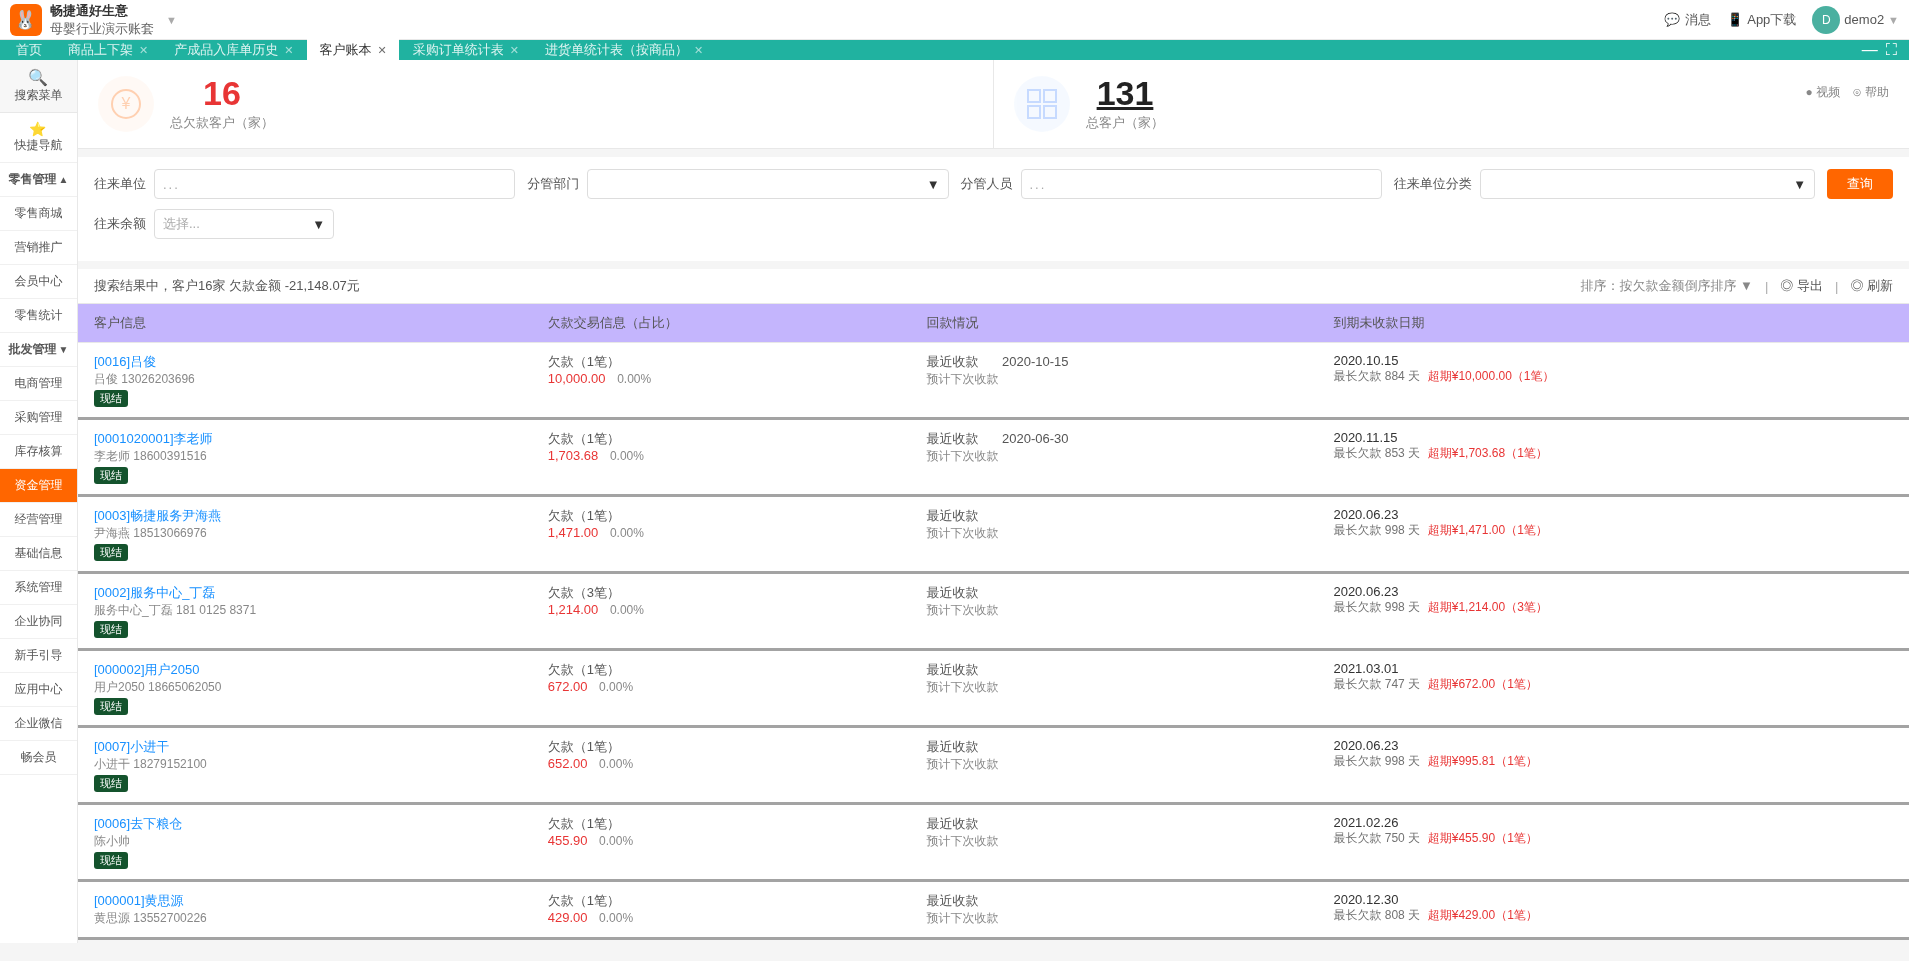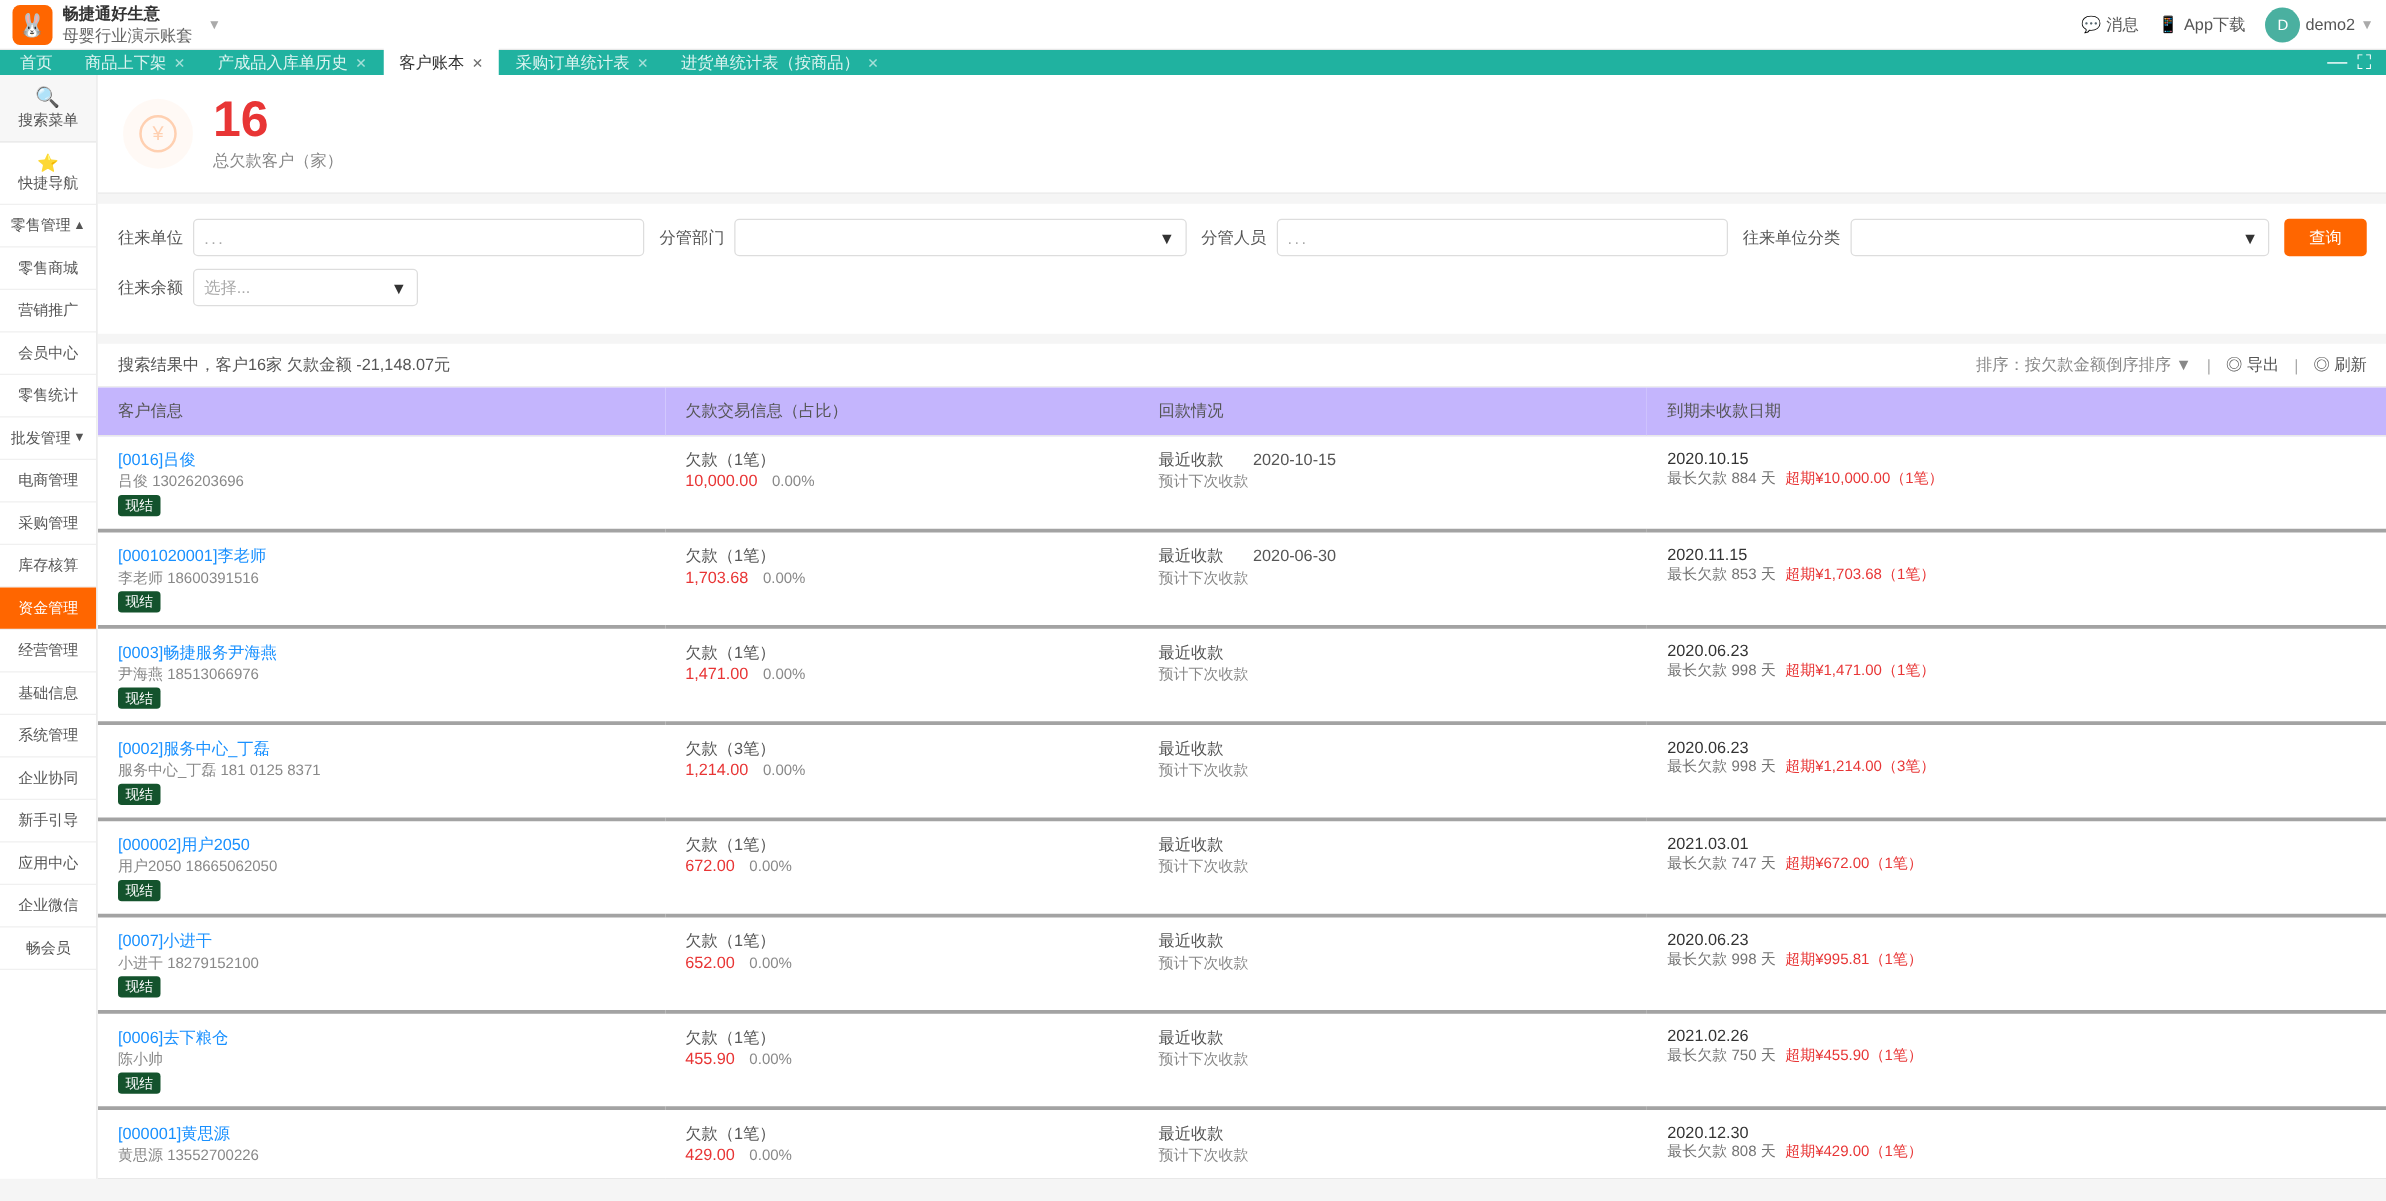--- a/index.html
+++ b/index.html
@@ -120,21 +120,21 @@
       text-align: center;
       cursor: pointer;
       font-size: 12px;
       color: #555;
       border-bottom: 1px solid #f0f0f0;
     }
     .sidebar-item.active {
       background: #ff6600;
       color: white;
     }
-    .sidebar-nav-label { display: flex; align-items: center; justify-content: center; gap: 2px; }
+    .sidebar-nav-label { display: flex; align-items: center; justify-content: center; gap: 2px; font-weight: bold; }
     
     
     .content {
       flex: 1;
       overflow-y: auto;
       background: #f5f5f5;
     }
     
     
     .stats-row {
@@ -159,23 +159,24 @@
       display: flex;
       align-items: center;
       justify-content: center;
       font-size: 26px;
       opacity: 0.3;
     }
     .stat-icon.orange { background: #ffede0; color: #ff6600; }
     .stat-icon.pink { background: #ffe0e8; color: #ff4477; }
     .stat-icon.blue { background: #e0eeff; color: #4488ff; }
     .stat-value {
-      font-size: 40px;
+      font-size: 34px;
       font-weight: bold;
       line-height: 1;
+      text-align: center;
     }
     .stat-value.red { color: #e83535; }
     .stat-value.dark { color: #222; text-decoration: underline; }
     .stat-label {
       font-size: 13px;
       color: #888;
       margin-top: 4px;
     }
     .stat-actions {
       margin-left: auto;
@@ -463,20 +464,38 @@
       <div class="stat-card">
         <div class="stat-icon orange">
           <svg width="32" height="32" viewBox="0 0 32 32">
             <circle cx="16" cy="16" r="14" fill="none" stroke="#ff6600" stroke-width="2"></circle>
             <text x="16" y="21" text-anchor="middle" font-size="16" fill="#ff6600">¥</text>
           </svg>
         </div>
         <div>
           <div class="stat-value red">16</div>
           <div class="stat-label">总欠款客户（家）</div>
+        </div>
+      </div>
+      <div class="stat-card">
+        <div class="stat-icon blue">
+          <svg width="32" height="32" viewBox="0 0 32 32">
+            <rect x="2" y="2" width="12" height="12" fill="none" stroke="#4488ff" stroke-width="2"></rect>
+            <rect x="18" y="2" width="12" height="12" fill="none" stroke="#4488ff" stroke-width="2"></rect>
+            <rect x="2" y="18" width="12" height="12" fill="none" stroke="#4488ff" stroke-width="2"></rect>
+            <rect x="18" y="18" width="12" height="12" fill="none" stroke="#4488ff" stroke-width="2"></rect>
+          </svg>
+        </div>
+        <div>
+          <div class="stat-value dark">131</div>
+          <div class="stat-label">总客户（家）</div>
+        </div>
+        <div class="stat-actions">
+          <span style="cursor:pointer;color:#888;font-size:12px;">● <span>视频</span></span>
+          <span style="cursor:pointer;color:#888;font-size:12px;">⊙ <span>帮助</span></span>
         </div>
       </div>
     </div>
 
     <div class="filter-area">
       <div class="filter-row">
         <div class="filter-item">
           <span class="filter-label">往来单位</span>
           <div class="filter-input">
             <span class="dots">...</span>

